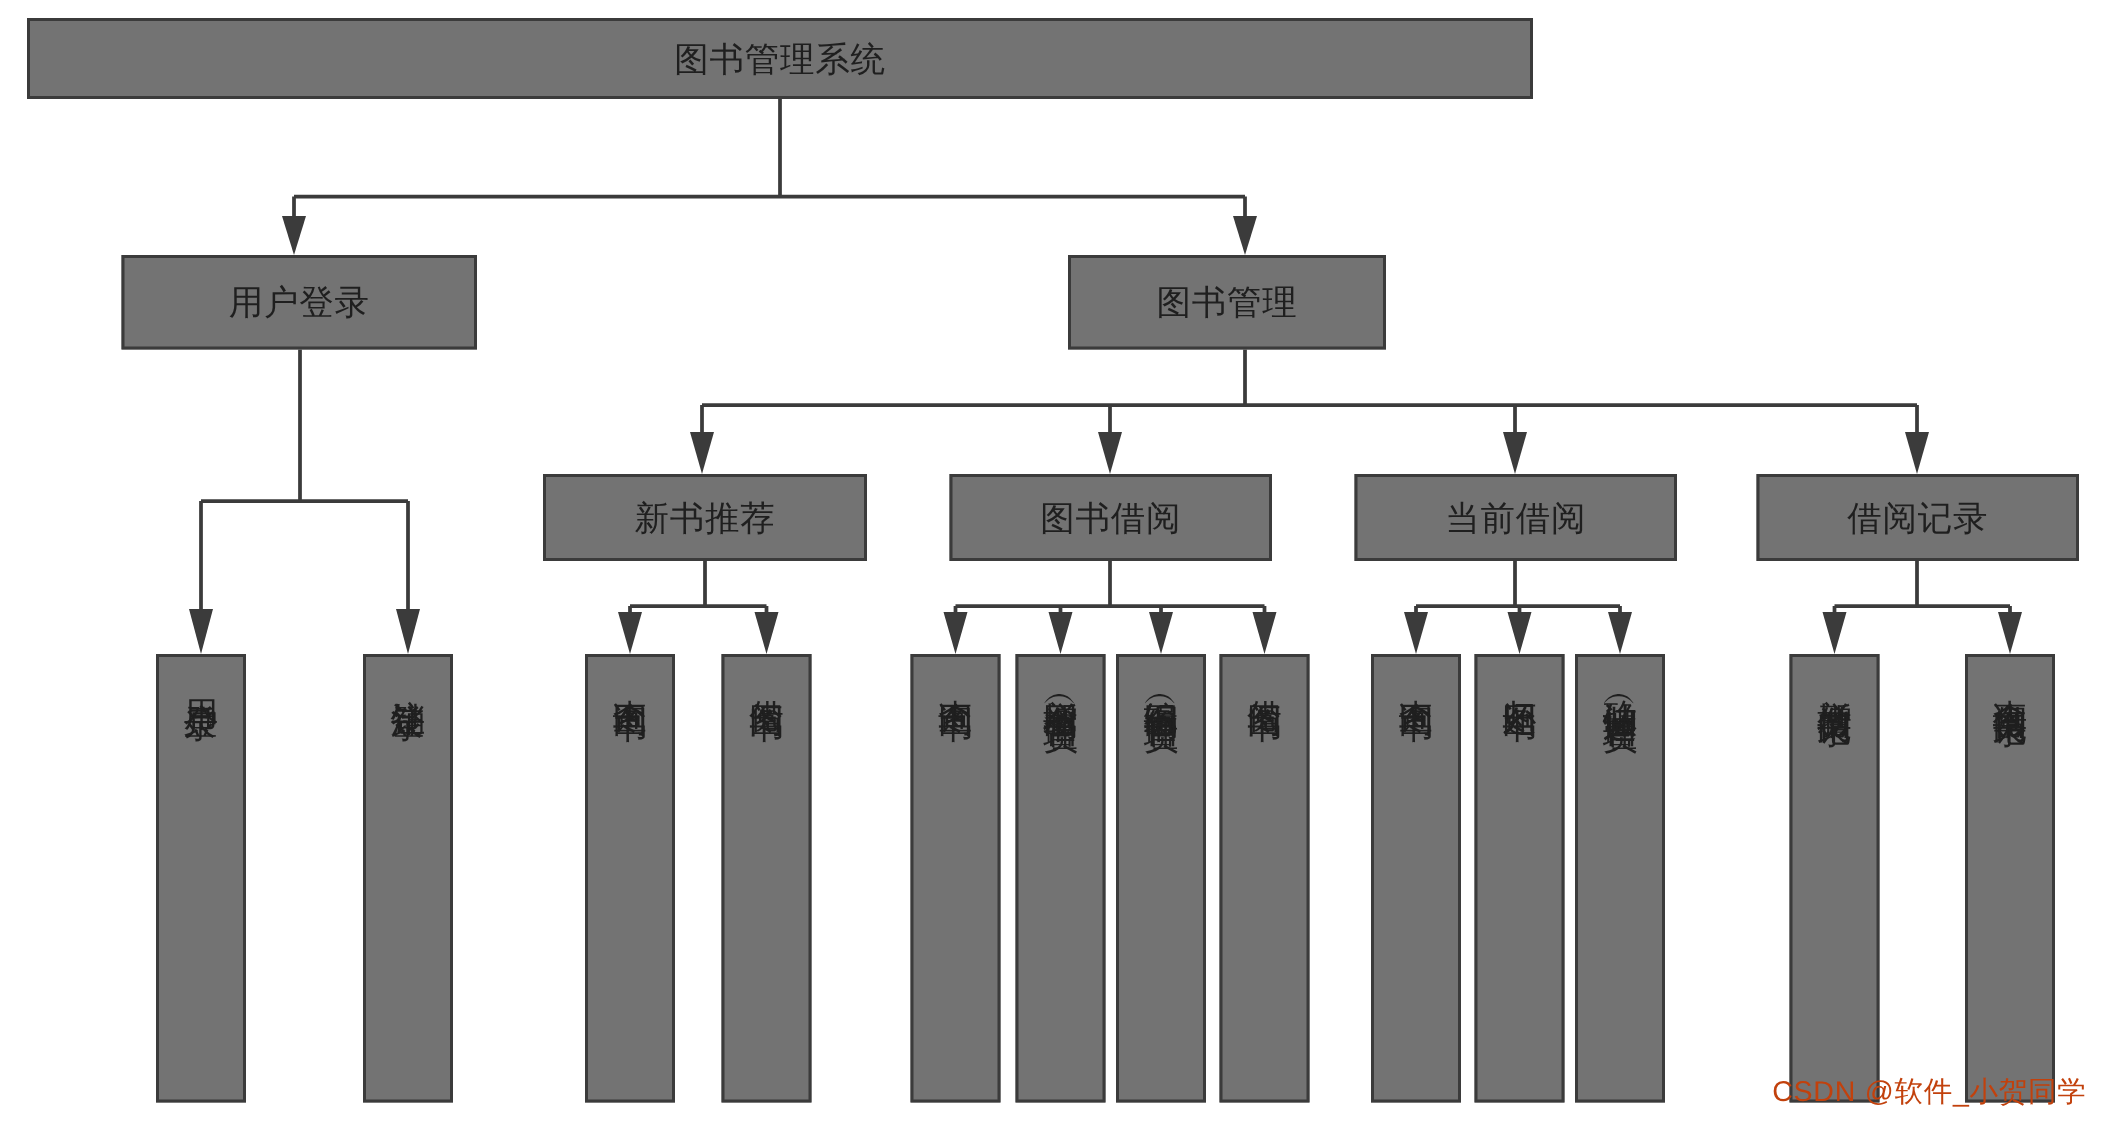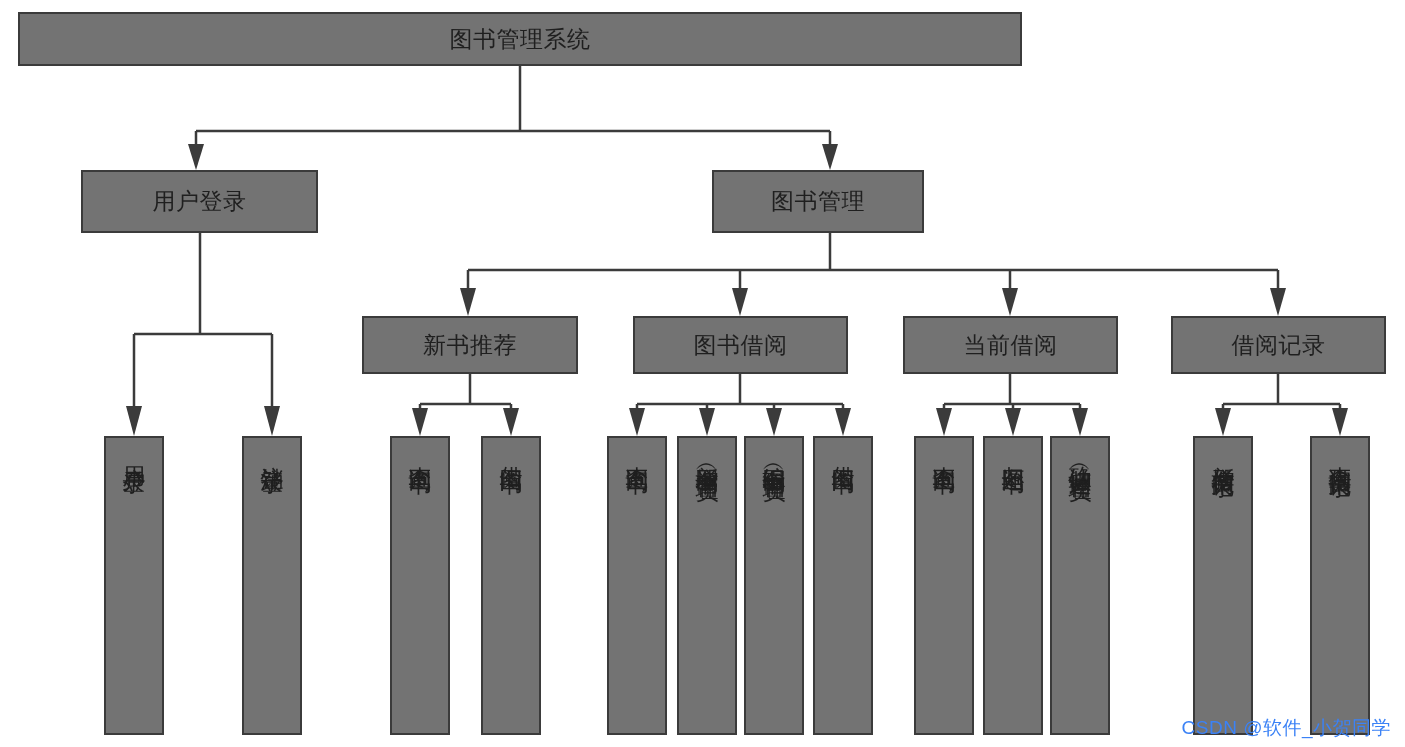--- a/index.html
+++ b/index.html
@@ -60,21 +60,21 @@
     fill: none;
   }
   #wires polygon {
     fill: #3b3b3b;
   }
   .watermark {
     position: absolute;
     right: 14px;
     bottom: 6px;
     font-size: 19px;
-    color: #3b82f6;
+    color: #c2410c;
     letter-spacing: 0.5px;
     white-space: nowrap;
   }
 </style>
 </head>
 <body>
 
 <div id="canvas">
 
   <svg id="wires" viewBox="0 0 1405 747">

